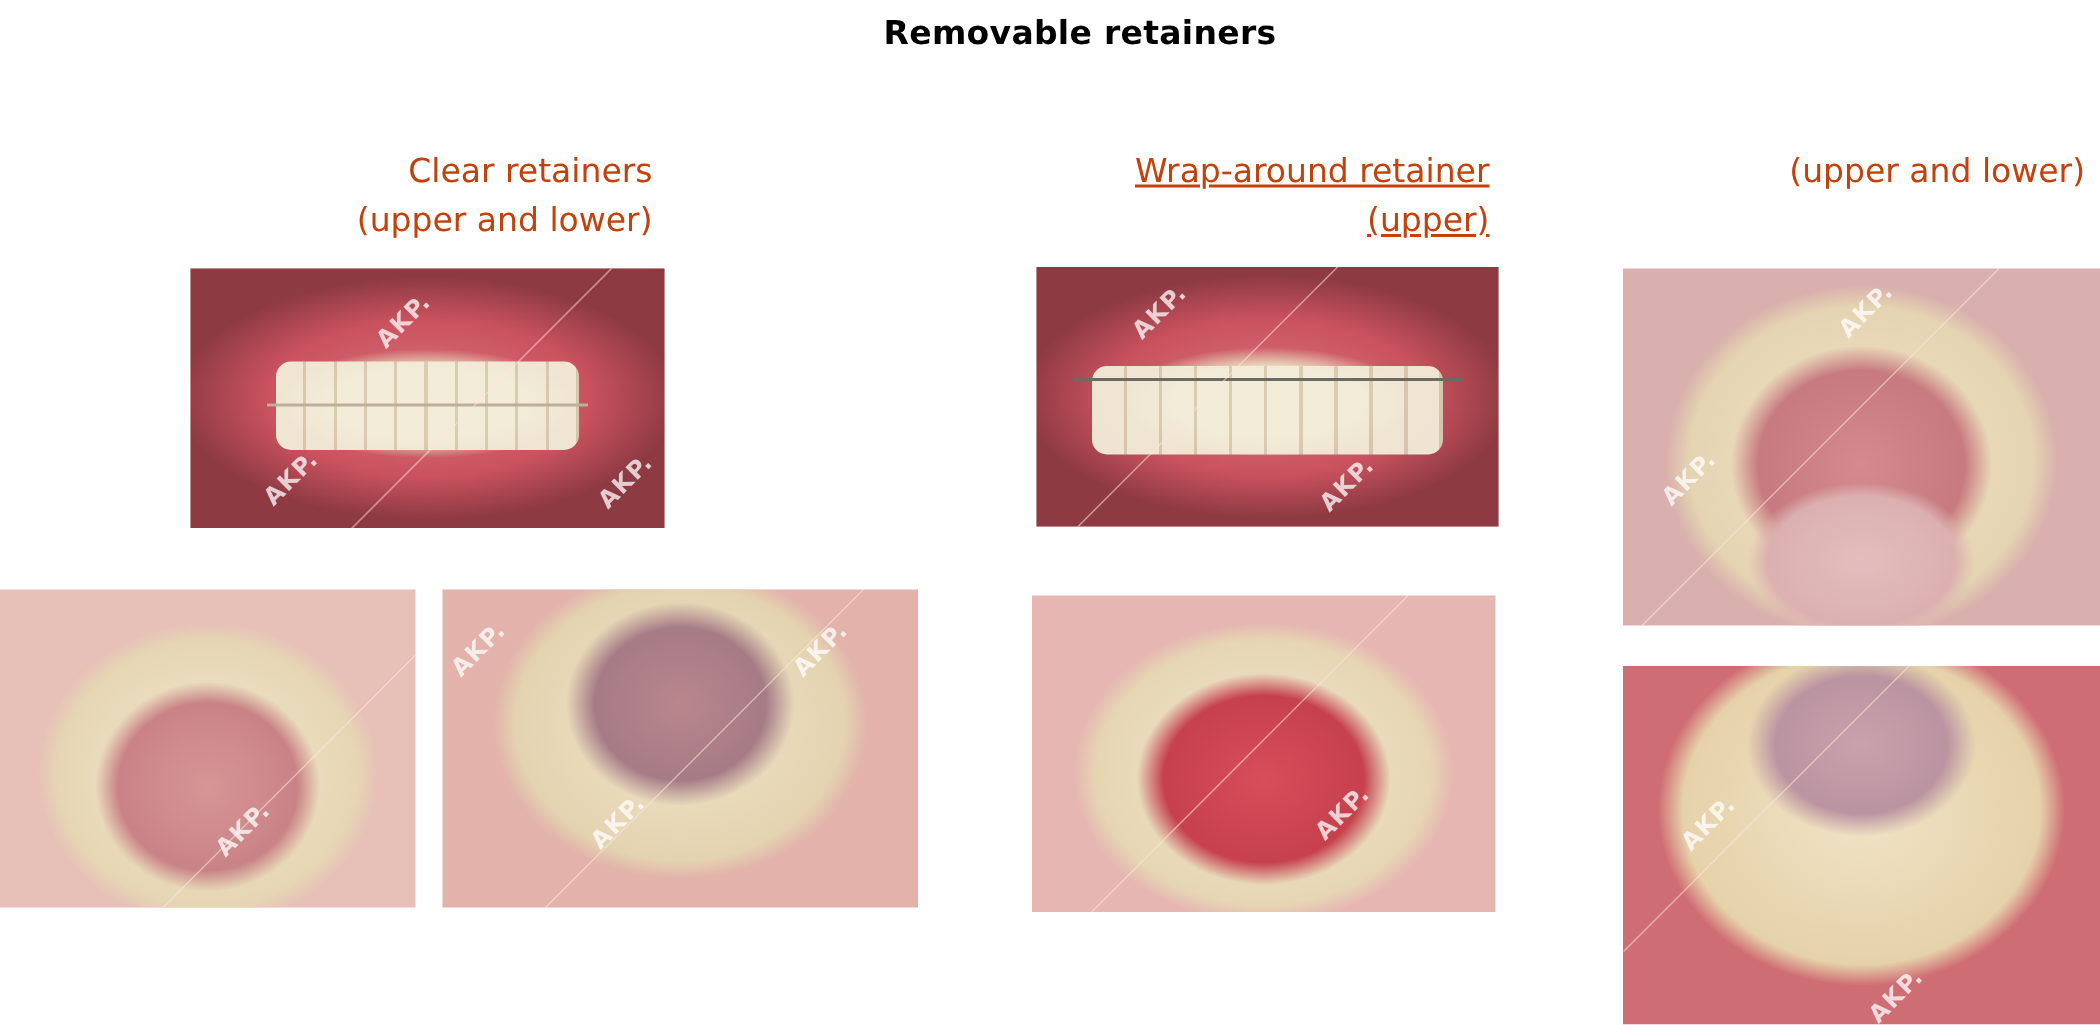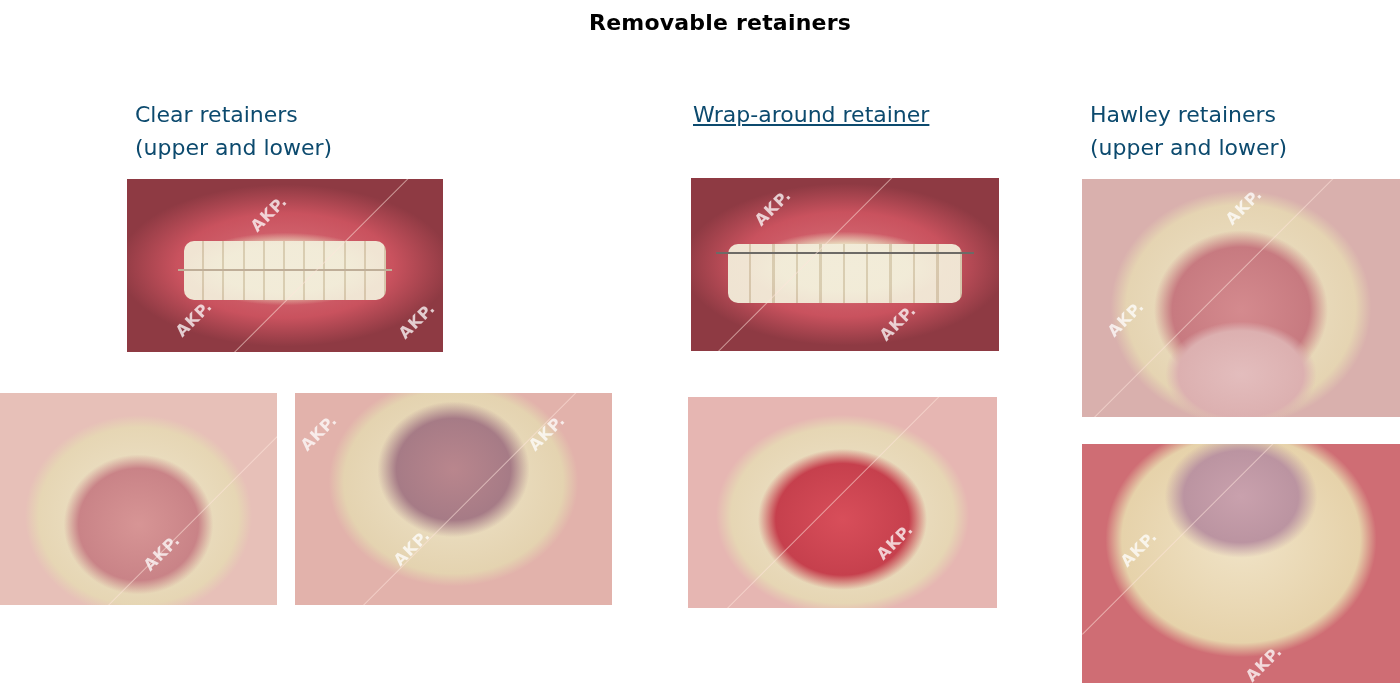--- a/index.html
+++ b/index.html
@@ -1,20 +1,20 @@
 <!DOCTYPE html>
 <html><head>
   <meta charset="utf-8">
   <style>
     html, body { margin:0; padding:0; background:#ffffff; }
     body { width:1400px; height:683px; position:relative; overflow:hidden;
            font-family:"DejaVu Sans", "Liberation Sans", sans-serif; color:#000; }
     .title { position:absolute; left:0; width:1440px; top:10px; text-align:center;
              font-weight:bold; font-size:22px; letter-spacing:0.2px; }
-    .caption { position:absolute; text-align:left; font-size:22px; line-height:33px; color:#0c4a6e; }
+    .caption { position:absolute; text-align:right; font-size:22px; line-height:33px; color:#c2410c; }
     .photo { position:absolute; overflow:hidden; }
     .photo .wm { position:absolute; color:rgba(255,255,255,0.75); font-size:16px; font-weight:bold;
                  transform:rotate(-45deg); letter-spacing:1px; }
     .photo .line { position:absolute; height:1px; background:rgba(255,230,220,0.55);
                    transform-origin:0 0; transform:rotate(-45deg); }
     
     .frontal { background:
         radial-gradient(ellipse 46% 30% at 50% 52%, #f3ecd6 0%, #eadfc0 45%, rgba(234,223,192,0) 70%),
         radial-gradient(ellipse 62% 55% at 50% 50%, #d9737c 0%, #c9525e 55%, #8e3a43 85%),
         #d8c6c0; }
@@ -71,37 +71,37 @@
 
 <div class="photo occlusal lower" style="left:295px; top:393px; width:317px; height:212px;">
   <div class="line" style="left:30px; top:250px; width:360px;"></div>
   <span class="wm" style="left:2px; top:30px;">AKP.</span>
   <span class="wm" style="left:95px; top:145px;">AKP.</span>
   <span class="wm" style="left:230px; top:30px;">AKP.</span>
 </div>
 
 <div class="caption" style="left:693px; top:98px; width:300px;text-decoration:underline;">
   <div>Wrap-around retainer</div>
+  <div>(upper)</div>
 </div>
 
 <div class="photo frontal" style="left:691px; top:178px; width:308px; height:173px;">
   <div class="teeth" style="left:12%; right:12%; top:38%;"></div>
   <div class="wire"></div>
   <div class="line" style="left:0px; top:200px; width:360px;"></div>
   <span class="wm" style="left:60px; top:20px;">AKP.</span>
   <span class="wm" style="left:185px; top:135px;">AKP.</span>
 </div>
 
 <div class="photo occlusal red" style="left:688px; top:397px; width:309px; height:211px;">
   <div class="line" style="left:20px; top:230px; width:360px;"></div>
   <span class="wm" style="left:185px; top:135px;">AKP.</span>
 </div>
 
 <div class="caption" style="left:1090px; top:98px; width:300px;">
-  <div>Hawley retainers</div>
   <div>(upper and lower)</div>
 </div>
 
 <div class="photo occlusal hawley-up" style="left:1082px; top:179px; width:318px; height:238px;">
   <div class="line" style="left:0px; top:250px; width:360px;"></div>
   <span class="wm" style="left:140px; top:18px;">AKP.</span>
   <span class="wm" style="left:22px; top:130px;">AKP.</span>
 </div>
 
 <div class="photo occlusal hawley-low" style="left:1082px; top:444px; width:318px; height:239px;">

